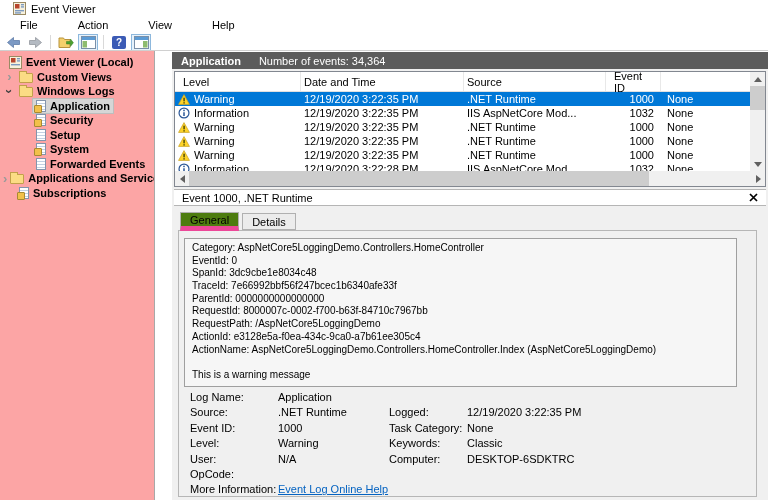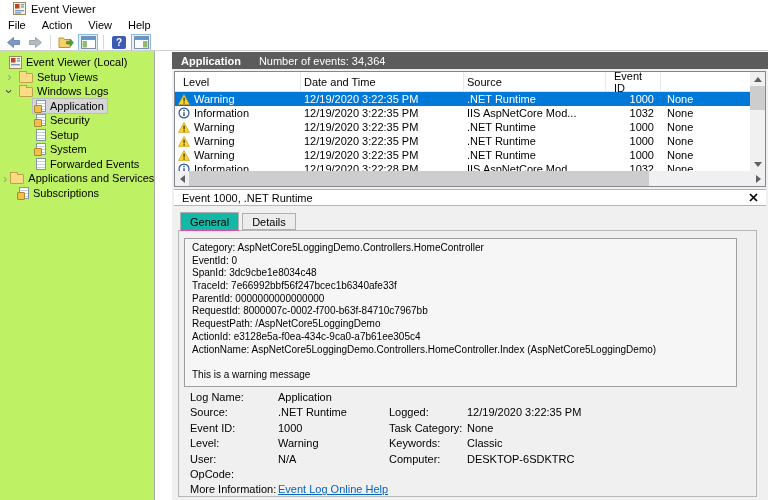--- a/index.html
+++ b/index.html
@@ -3,35 +3,35 @@
 <meta charset="utf-8">
 <style>
   html,body{margin:0;padding:0;width:768px;height:500px;overflow:hidden;background:#fff;
     font-family:"Liberation Sans", sans-serif;font-size:11px;color:#000;}
   *{box-sizing:border-box;}
 
   
   .titlebar{height:17px;display:flex;align-items:center;gap:5px;padding-left:13px;}
   .titlebar .ttext{font-size:11px;}
   .menubar{height:16px;display:flex;align-items:center;}
-  .menu-item{padding:0 8px;cursor:default;}
+  .menu-item{padding:0 20px;cursor:default;}
   .toolbar{height:18px;display:flex;align-items:center;padding-left:3px;gap:2px;}
   .tb{width:20px;height:17px;display:flex;align-items:center;justify-content:center;border:1px solid transparent;}
   .tb.toggled{background:#e6f2fb;border:1px solid #8db8dd;}
   .tb-sep{width:1px;height:14px;background:#d9d9d9;margin:0 3px;}
   .tb-help{width:14px;height:13px;background:#3c5bb5;border-radius:2px;color:#fff;font-weight:bold;
     font-size:10px;display:flex;align-items:center;justify-content:center;}
   .tb-help::before{content:"?";}
 
   
   .main{position:absolute;top:50px;left:0;right:0;bottom:0;border-top:1px solid #d0d0d0;}
 
   
-  .sidebar{position:absolute;left:0;top:0;bottom:0;width:155px;background:#bef264;
-    border-right:1px solid #a8a8a8;padding-top:4px;overflow:hidden;}
+  .sidebar{position:absolute;left:0;top:0;bottom:0;width:155px;background:#fca5a5;
+    border-right:1px solid #a8a8a8;padding-top:4px;overflow:hidden;font-weight:bold;}
   .tree-item{height:14.5px;display:flex;align-items:center;white-space:nowrap;}
   .tree-item .titem-inner{display:flex;align-items:center;gap:4px;padding:0 3px;height:14px;}
   .tree-item.selected .titem-inner{background:#d6d6d6;outline:1px solid #bdbdbd;}
   .lvl0{padding-left:6px;}
   .lvl1{padding-left:3px;}
   .lvl2{padding-left:33px;}
   .exp{width:13px;display:inline-flex;justify-content:center;align-items:center;color:#9a9a9a;}
   .exp.collapsed::before{content:"›";font-size:13px;line-height:1;}
   .exp.expanded::before{content:"›";font-size:13px;line-height:1;display:inline-block;
     transform:rotate(90deg);color:#404040;}
@@ -89,21 +89,21 @@
 
   
   .preview{position:absolute;top:137px;left:2px;right:2px;bottom:0;}
   .pheader{height:17px;background:#fff;border-top:1px solid #b5b5b5;border-bottom:1px solid #b5b5b5;
     display:flex;align-items:center;padding:0 8px;}
   .pclose{margin-left:auto;display:flex;align-items:center;cursor:default;}
   .pbody{position:absolute;top:19px;left:0;right:0;bottom:0;background:#f0f0f0;}
   .tabs{position:absolute;top:4px;left:6px;display:flex;align-items:flex-end;z-index:3;}
   .tab{height:17px;padding:0 9px;display:flex;align-items:center;background:#ececec;
     border:1px solid #b0b0b0;margin-right:3px;}
-  .tab.active{height:19px;background:#14b8a6;border-bottom:1px solid #ec4899;margin-bottom:-1px;}
+  .tab.active{height:19px;background:#4d7c0f;border-bottom:5px solid #ec4899;margin-bottom:-1px;}
   .tab-page{position:absolute;top:22px;left:4px;right:9px;bottom:3px;background:#f0f0f0;
     border:1px solid #b6b6b6;overflow:hidden;}
   .msg-box{position:absolute;top:7px;left:5px;width:553px;height:149px;background:#f6f6f6;
     border:1px solid #9f9f9f;padding:3px 7px;overflow:hidden;}
   .msg-line{height:12.7px;line-height:12.7px;white-space:nowrap;font-size:10px;}
   .props{position:absolute;top:159px;left:11px;right:5px;display:grid;
     grid-template-columns:88px 111px 78px 1fr;}
   .plabel,.pvalue{height:15.4px;line-height:15.4px;white-space:nowrap;overflow:hidden;}
   .pvalue.link{color:#0563c1;text-decoration:underline;cursor:pointer;}
 </style>
@@ -193,21 +193,21 @@
               <rect x="2" y="8" width="9" height="1.4" fill="#7d9bc0"></rect>
             </svg>
           </span>
         <span class="tlabel">Event Viewer (Local)</span>
       </span>
     </div>
     <div class="tree-item lvl1">
       <span class="exp collapsed"></span>
       <span class="titem-inner">
         <span class="icon-folder"></span>
-        <span class="tlabel">Setup Views</span>
+        <span class="tlabel">Custom Views</span>
       </span>
     </div>
     <div class="tree-item lvl1">
       <span class="exp expanded"></span>
       <span class="titem-inner">
         <span class="icon-folder"></span>
         <span class="tlabel">Windows Logs</span>
       </span>
     </div>
     <div class="tree-item lvl2 selected">

